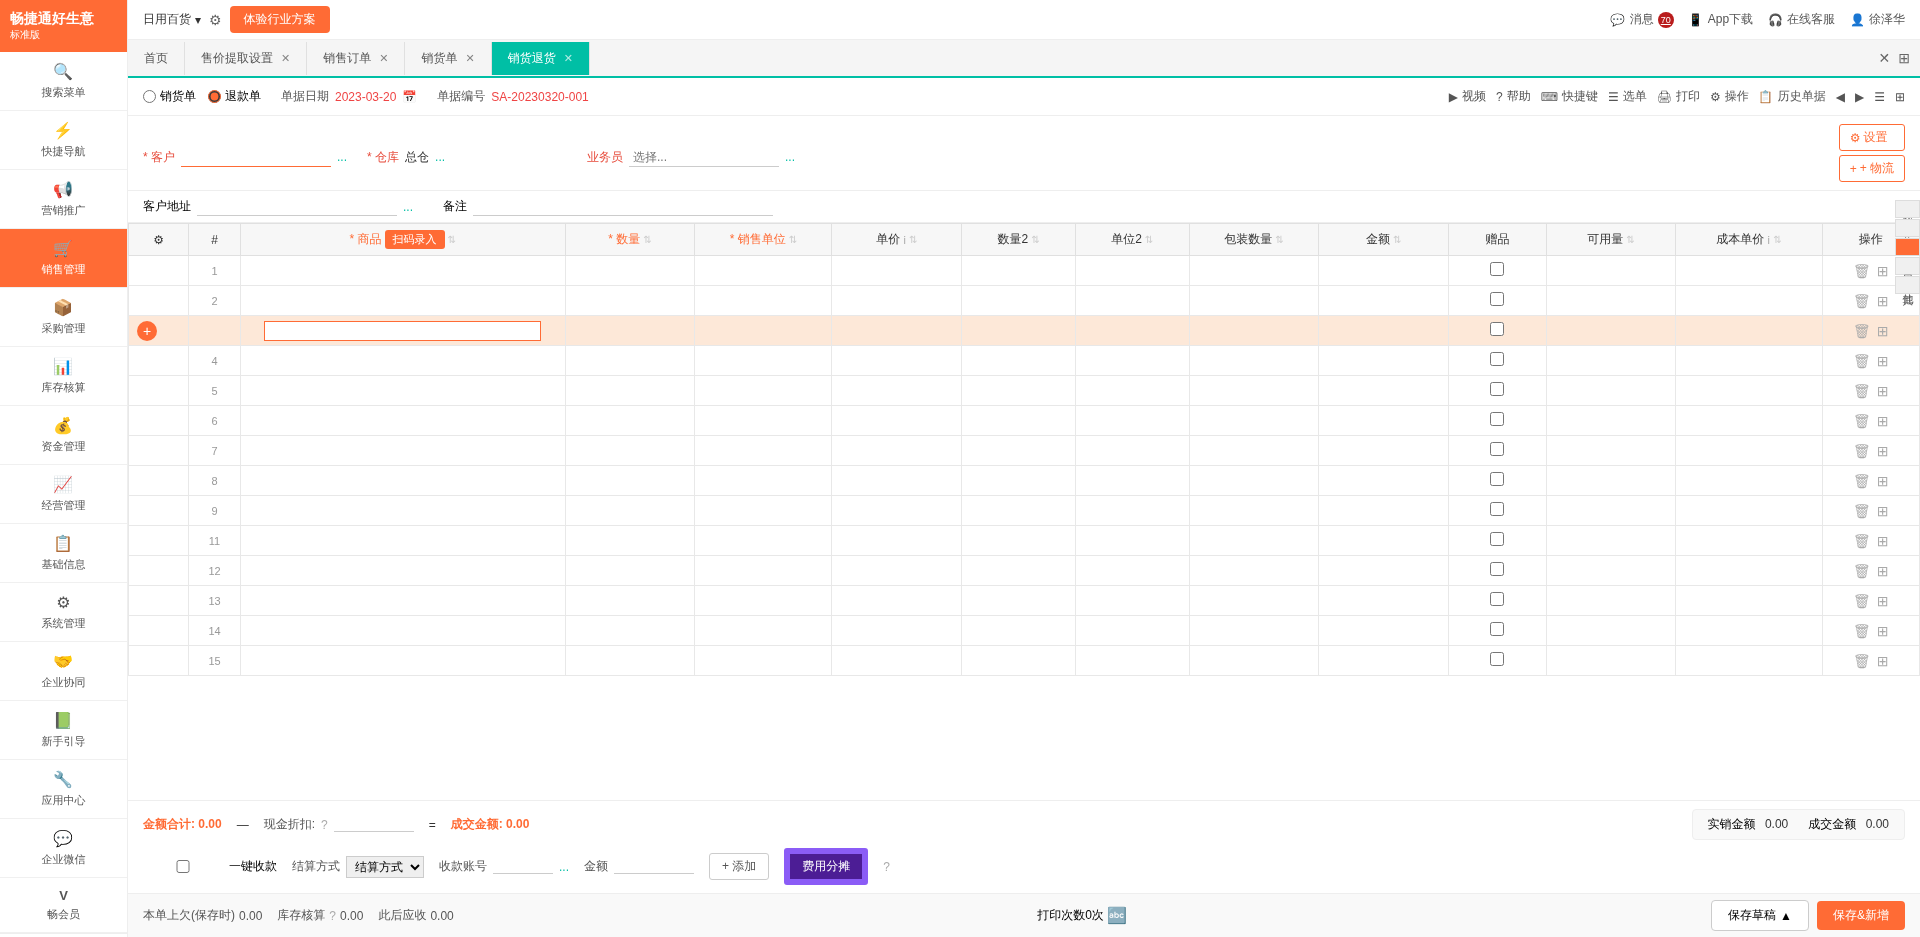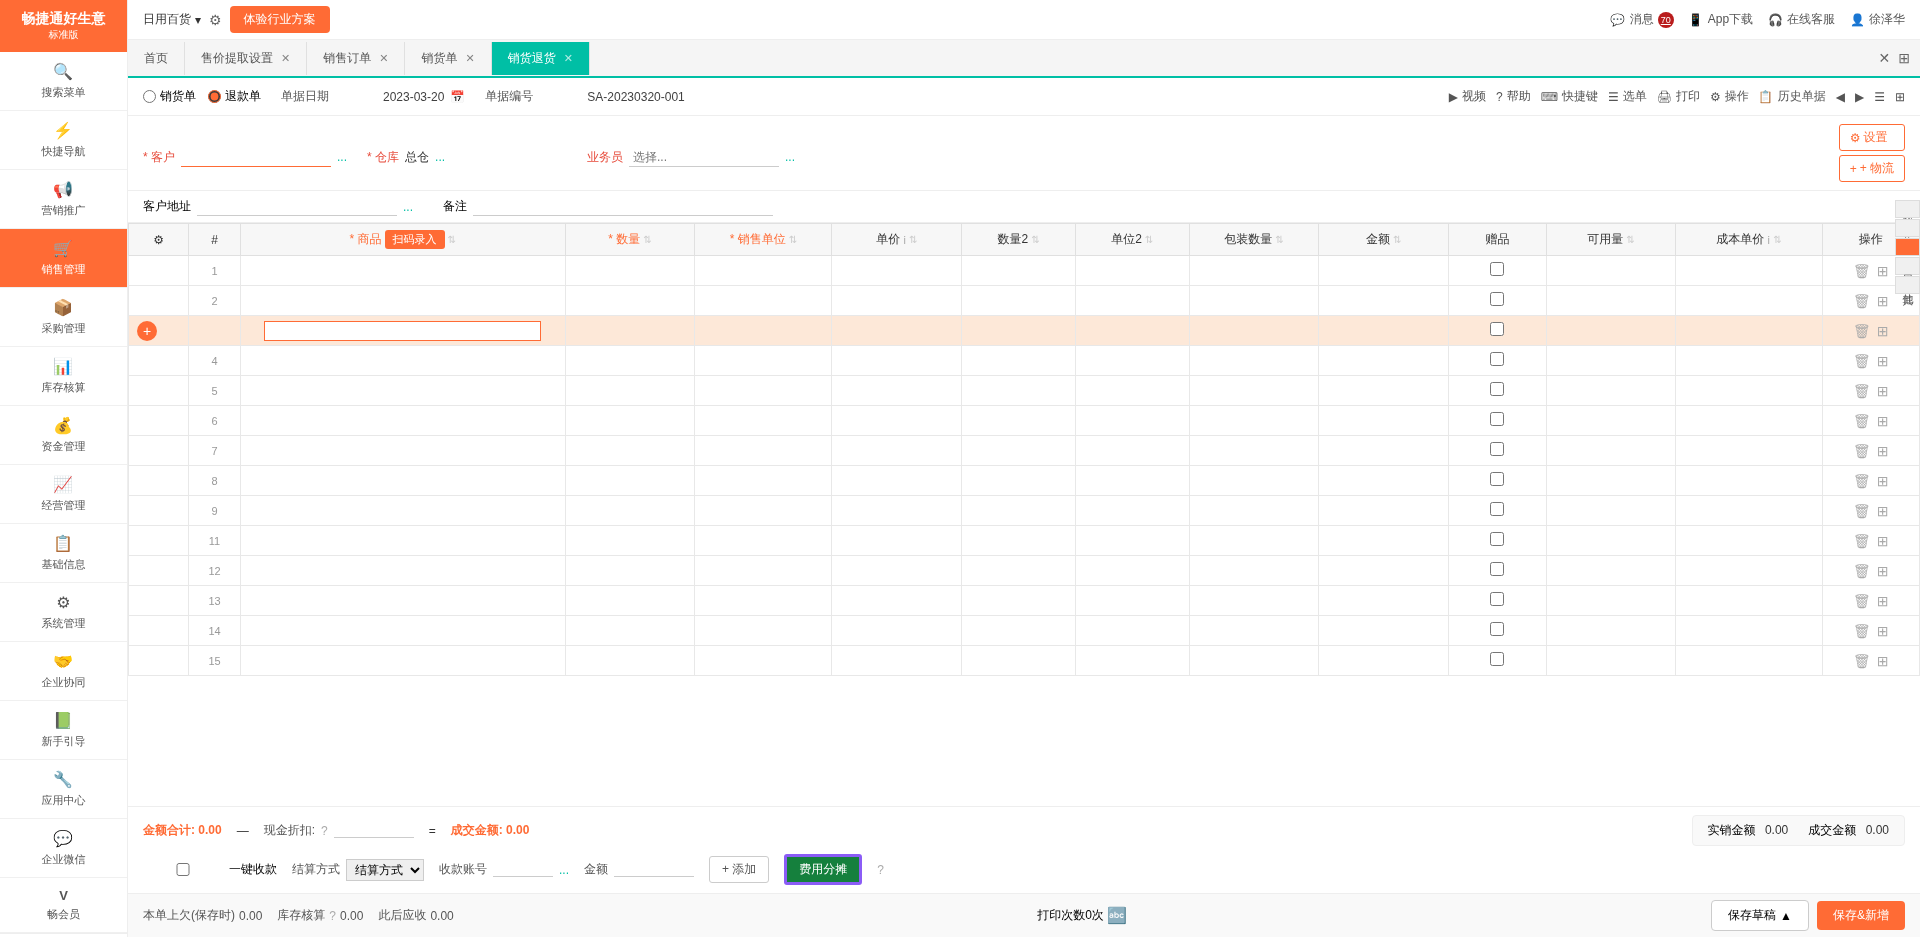--- a/index.html
+++ b/index.html
@@ -1,20 +1,20 @@
 <!DOCTYPE html>
 <html><head>
   <meta charset="utf-8">
   <style>
     * { box-sizing: border-box; margin: 0; padding: 0; font-family: 'Microsoft YaHei', Arial, sans-serif; font-size: 12px; }
     body { display: flex; height: 937px; overflow: hidden; background: #f5f5f5; }
     
     
     .sidebar { width: 128px; background: #fff; display: flex; flex-direction: column; border-right: 1px solid #eee; flex-shrink: 0; }
-    .sidebar-logo { background: #ff6b35; padding: 10px; display: flex; flex-direction: column; align-items: center; justify-content: center; height: 55px; cursor: pointer; }
+    .sidebar-logo { background: #ff6b35; padding: 10px; display: flex; flex-direction: column; justify-content: center; height: 55px; cursor: pointer; }
     .sidebar-logo-text { color: white; font-size: 14px; font-weight: bold; }
     .sidebar-logo-sub { color: white; font-size: 10px; }
     .sidebar-item { display: flex; flex-direction: column; align-items: center; padding: 10px 5px; cursor: pointer; color: #555; gap: 4px; border-bottom: 1px solid #f0f0f0; }
     .sidebar-item.active { background: #ff6b35; color: white; }
     .sidebar-item .icon { font-size: 16px; }
     .sidebar-item .label { font-size: 11px; text-align: center; }
     .sidebar-bottom { margin-top: auto; display: flex; justify-content: space-around; padding: 10px; border-top: 1px solid #eee; }
     
     
     .main { flex: 1; display: flex; flex-direction: column; overflow: hidden; }
@@ -41,21 +41,21 @@
     
     .page { flex: 1; background: #fff; overflow-y: auto; display: flex; flex-direction: column; }
     
     
     .form-header { padding: 10px 15px; border-bottom: 1px solid #eee; display: flex; align-items: center; gap: 20px; flex-wrap: wrap; }
     .radio-group { display: flex; align-items: center; gap: 12px; }
     .radio-item { display: flex; align-items: center; gap: 4px; cursor: pointer; }
     .radio-item input { cursor: pointer; accent-color: #ff6b35; }
     .form-field { display: flex; align-items: center; gap: 6px; }
     .form-field label { color: #555; white-space: nowrap; }
-    .form-field .val { color: #404040; margin-left: 48px; }
+    .form-field .val { color: #ef4444; }
     .form-field .calendar-icon { color: #00bfa5; cursor: pointer; }
     .form-actions { margin-left: auto; display: flex; align-items: center; gap: 10px; }
     .form-actions-item { display: flex; align-items: center; gap: 4px; color: #555; cursor: pointer; font-size: 12px; }
     
     
     .info-row { padding: 8px 15px; border-bottom: 1px solid #eee; display: flex; align-items: center; gap: 20px; }
     .info-field { display: flex; align-items: center; gap: 6px; min-width: 200px; margin-top: 8px; }
     .info-field label { color: #e74c3c; }
     .info-field label.req::before { content: '* '; color: #e74c3c; }
     .info-field input { border: none; border-bottom: 1px solid #ccc; outline: none; padding: 2px 4px; min-width: 150px; font-size: 12px; }
@@ -89,21 +89,21 @@
     .footer-row1 { display: flex; align-items: center; gap: 15px; margin-bottom: 8px; }
     .footer-row2 { display: flex; align-items: center; gap: 15px; }
     .footer-field { display: flex; align-items: center; gap: 6px; font-size: 12px; }
     .footer-field label { color: #555; }
     .footer-field input { border: none; border-bottom: 1px solid #ccc; outline: none; width: 80px; font-size: 12px; }
     .footer-val { color: #ff6b35; font-weight: bold; }
     .minus-icon { color: #333; }
     .equal-icon { color: #333; }
     .footer-btn { padding: 4px 12px; border-radius: 3px; cursor: pointer; font-size: 12px; }
     .footer-btn.outline { background: #fff; border: 1px solid #ccc; color: #555; }
-    .footer-btn.active { background: #15803d; border: 3px solid #8b5cf6; color: white; }
+    .footer-btn.active { background: #4c1d95; border: 6px solid #8b5cf6; color: white; }
     .question-icon { color: #aaa; cursor: pointer; }
     
     
     .bottombar { background: #f9f9f9; border-top: 1px solid #eee; padding: 6px 15px; display: flex; align-items: center; justify-content: space-between; }
     .bottombar-left { display: flex; align-items: center; gap: 15px; font-size: 12px; color: #555; }
     .bottombar-left span { display: flex; align-items: center; gap: 4px; }
     .bottombar-center { display: flex; align-items: center; gap: 4px; }
     .bottombar-right { display: flex; align-items: center; gap: 8px; }
     .save-draft-btn { padding: 6px 16px; background: #fff; border: 1px solid #ccc; border-radius: 4px; cursor: pointer; display: flex; align-items: center; gap: 4px; font-size: 12px; }
     .save-new-btn { padding: 6px 16px; background: #ff6b35; color: white; border: none; border-radius: 4px; cursor: pointer; font-size: 12px; }

